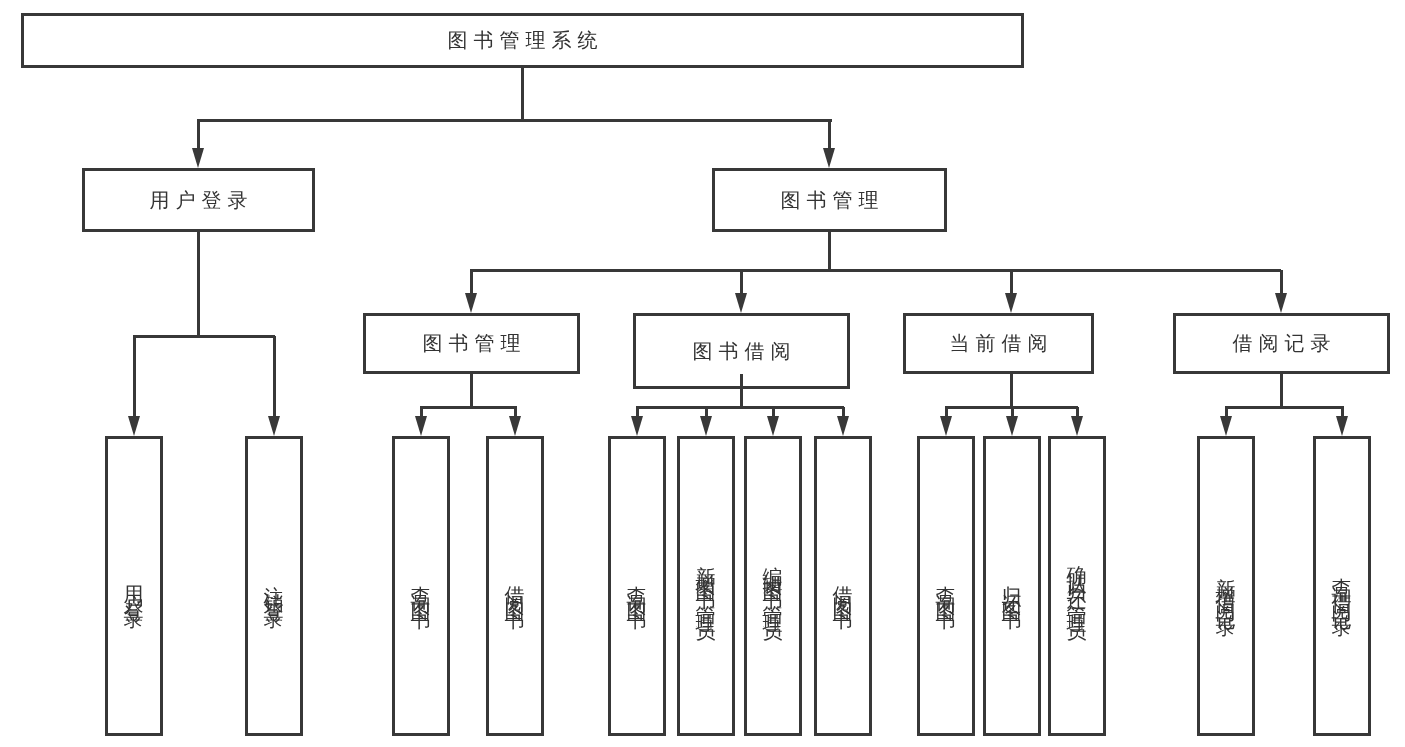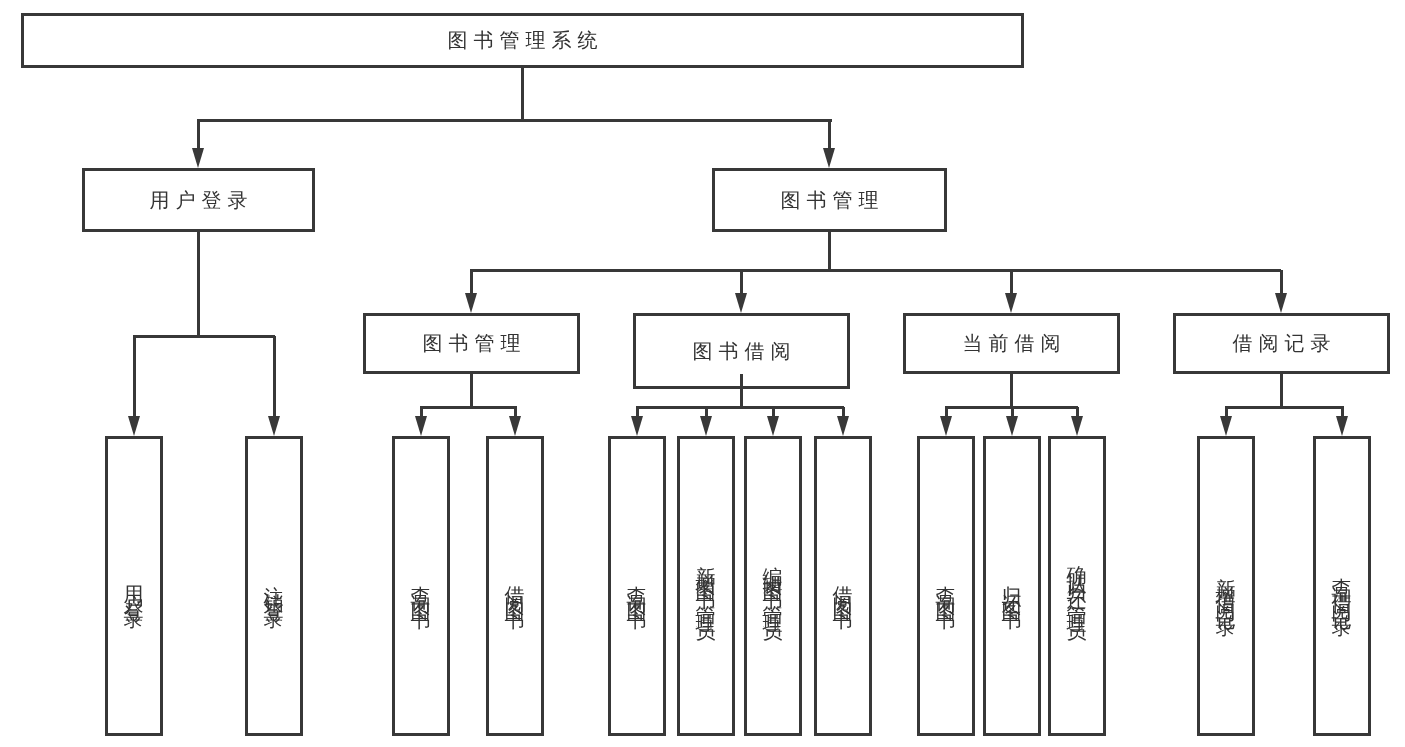--- a/index.html
+++ b/index.html
@@ -73,21 +73,21 @@
   <div class="box h" style="left:712px;top:168px;width:235px;height:64px">
     <span>图书管理</span>
   </div>
 
   <div class="box h" style="left:363px;top:313px;width:217px;height:61px">
     <span>图书管理</span>
   </div>
   <div class="box h" style="left:633px;top:313px;width:217px;height:76px">
     <span>图书借阅</span>
   </div>
-  <div class="box h" style="left:903px;top:313px;width:217px;height:61px">
+  <div class="box h" style="left:903px;top:313px;width:191px;height:61px">
     <span>当前借阅</span>
   </div>
   <div class="box h" style="left:1173px;top:313px;width:217px;height:61px">
     <span>借阅记录</span>
   </div>
 
   <div class="box v" style="left:105px">
     <span>用户登录</span>
   </div>
   <div class="box v" style="left:245px">

